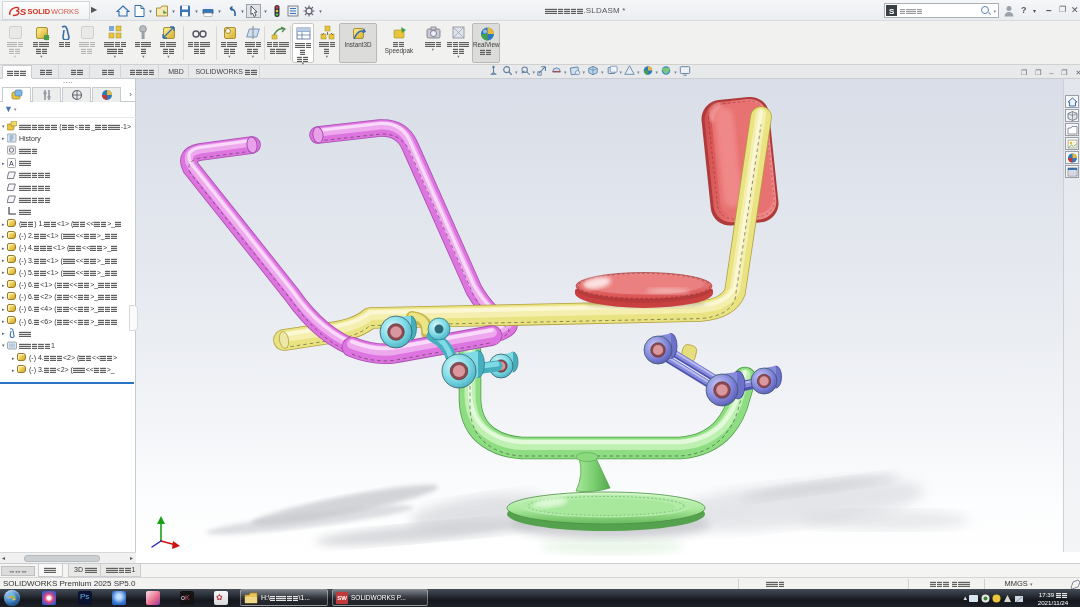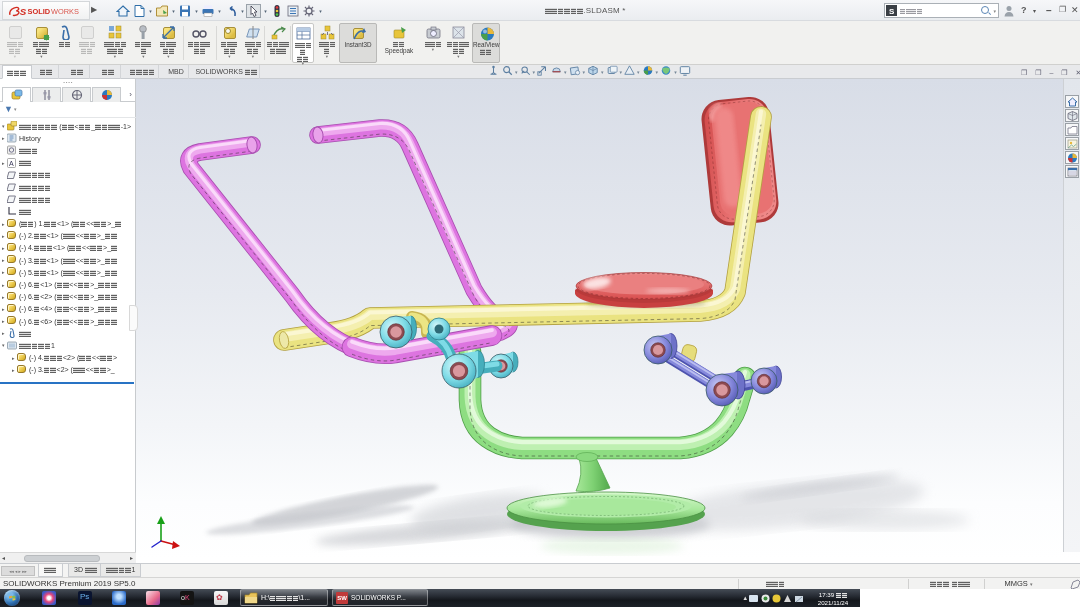--- a/index.html
+++ b/index.html
@@ -69,21 +69,21 @@
 #hscroll .thumb{position:absolute;left:24px;top:2px;width:76px;height:7px;background:#cdd0d3;border:1px solid #b8bbbe;border-radius:3px}
 #hscroll .arr{position:absolute;top:1px;font-size:6px;color:#555}
 #btabs{position:absolute;left:0;top:563px;width:1080px;height:14px;background:#f4f4f3;border-top:1px solid #c9ccd0}
 .btab{position:absolute;top:0;height:13px;padding:0 5px;background:#e9e9e8;border:1px solid #c9ccd0;border-top:none;font-size:7px;color:#333;line-height:12px}
 #bnav{position:absolute;left:1px;top:2px;width:34px;height:10px;background:#dcdcdc;border:1px solid #c0c0c0;color:#777;font-size:4.5px;line-height:9px;text-align:center}
 
 #status{position:absolute;left:0;top:577px;width:1080px;height:12px;background:#f2f2f1;border-top:1px solid #d5d5d4;font-size:7.5px;color:#333}
 #status .lft{position:absolute;left:3px;top:1px;font-size:8px}
 .sfield{position:absolute;top:1px;border-left:1px solid #d0d0cf;padding-left:8px;height:10px;text-align:center}
 
-#taskbar{position:absolute;left:0;top:589px;width:860px;height:18px;background:linear-gradient(#454c56,#262b33 40%,#14171c 62%,#1d2128)}
+#taskbar{position:absolute;left:0;top:589px;width:1080px;height:18px;background:linear-gradient(#454c56,#262b33 40%,#14171c 62%,#1d2128)}
 .orb{position:absolute;left:4px;top:1px;width:16px;height:16px;border-radius:50%;background:radial-gradient(circle at 35% 30%,#7ab8e8 0 20%,#2f6fb0 55%,#143a6a 90%);box-shadow:inset 0 1px 2px rgba(255,255,255,.6)}
 .tbi{position:absolute;top:2px;width:14px;height:14px;border-radius:2px}
 .tbtn{position:absolute;top:0;height:17px;background:linear-gradient(rgba(255,255,255,.30),rgba(255,255,255,.10) 45%,rgba(255,255,255,.03));border:1px solid rgba(255,255,255,.35);border-radius:2px;display:flex;align-items:center;font-size:7px;color:#fff}
 #tray{position:absolute;right:56px;top:0;height:18px;display:flex;align-items:center;gap:2px}
 #clock{position:absolute;right:1px;top:2px;width:52px;font-size:6.2px;color:#fff;text-align:center;line-height:1.25}
 </style></head>
 <body>
 <div id="app">
 <div id="title">
   <div id="logo">
@@ -818,21 +818,21 @@
       <span class="thumb"></span>
       <span class="arr" style="right:3px">▸</span>
     </div>
 <div id="btabs">
       <span id="bnav">◂◂ ◂ ▸ ▸▸</span>
       <span class="btab" style="left:38px;background:#f8f8f7"><i class="c"></i><i class="c"></i></span>
       <span class="btab" style="left:68px">3D <i class="c"></i><i class="c"></i></span>
       <span class="btab" style="left:100px"><i class="c"></i><i class="c"></i><i class="c"></i><i class="c"></i>1</span>
     </div>
 <div id="status">
-      <span class="lft">SOLIDWORKS Premium 2019 SP5.0</span>
+      <span class="lft">SOLIDWORKS Premium 2025 SP5.0</span>
       <span class="sfield" style="left:738px;width:66px"><i class="c"></i><i class="c"></i><i class="c"></i></span>
       <span class="sfield" style="left:908px;width:76px"><i class="c"></i><i class="c"></i><i class="c"></i> <i class="c"></i><i class="c"></i><i class="c"></i></span>
       <span class="sfield" style="left:984px;width:60px">MMGS <span style="font-size:5px;color:#777">▾</span></span>
       <span class="sfield" style="left:1062px;width:18px;border-left:none"><svg width="11" height="10">
           <path d="M1 9 l2 -6 5 -2 2 2 -2 5 -6 2 Z" fill="none" stroke="#889" stroke-width="1"></path>
         </svg></span>
     </div>
 <div id="taskbar">
       <div class="orb">
         <svg width="16" height="16" style="position:absolute;left:0;top:0">

